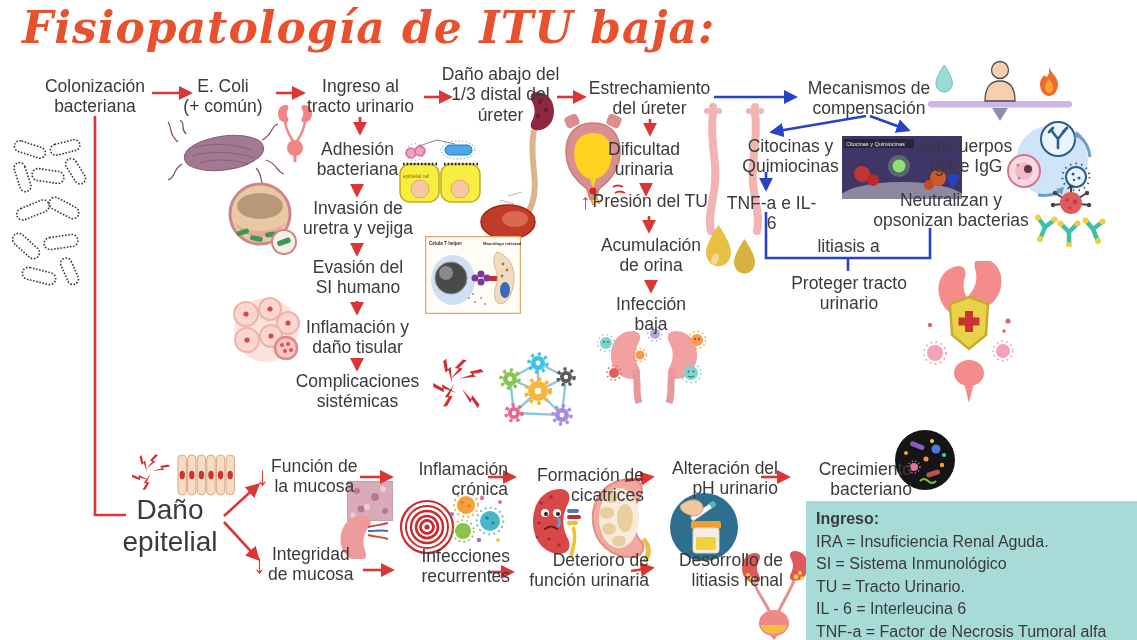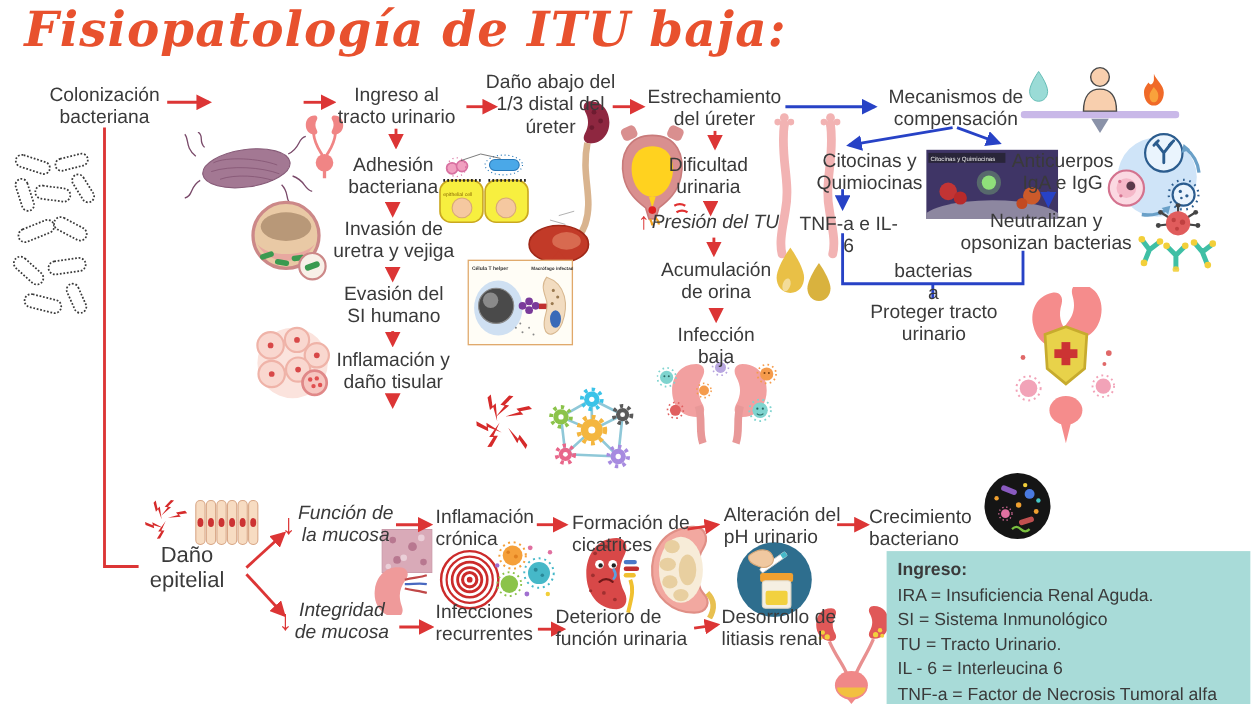--- a/index.html
+++ b/index.html
@@ -1,24 +1,24 @@
 <!DOCTYPE html>
 <html><head>
 <meta charset="utf-8">
 <style>
   html,body{margin:0;padding:0;background:#fff;}
   #canvas{position:relative;width:1137px;height:640px;background:#ffffff;overflow:hidden;
           font-family:"Liberation Sans",sans-serif;color:#3a3a3a;}
   #title{position:absolute;left:22px;top:2px;font-family:"DejaVu Serif",serif;
          font-style:italic;font-weight:bold;font-size:44px;color:#e8512e;letter-spacing:1px;white-space:nowrap;}
   .node{position:absolute;text-align:center;white-space:pre-line;font-size:17.5px;line-height:1.16;}
-  .node.left{text-align:left;}
-  .big{font-size:20px;}
+  .node.left{text-align:right;margin-left:12px;}
+  .big{font-size:28px;}
   .prefix{display:flex;align-items:center;justify-content:flex-start;white-space:normal;}
-  .prefix .txt{white-space:pre-line;font-style:italic;}
+  .prefix .txt{white-space:pre-line;}
   .glyph{color:#dc3535;font-weight:bold;font-size:26px;line-height:1;margin-right:2px;}
   .glyph.up{font-size:21px;}
   .icon{position:absolute;z-index:0;}
   #arrows{position:absolute;left:0;top:0;z-index:1;pointer-events:none;}
   .lbl{z-index:2;}
   #glossary{position:absolute;left:806px;top:501px;width:331px;height:139px;background:#a8dbd8;
             box-sizing:border-box;padding:7px 10px;font-size:16px;line-height:22.5px;z-index:2;}
   #glossary .g-title{font-weight:bold;}
 </style>
 </head>
@@ -651,58 +651,62 @@
       <line x1="870" y1="116" x2="908" y2="130" marker-end="url(#mb)"></line>
       <line x1="766" y1="172" x2="766" y2="189" marker-end="url(#mb)"></line>
       <line x1="953" y1="174" x2="953" y2="186" marker-end="url(#mb)"></line>
       <path d="M766,212 L766,258 L930,258 L930,228"></path>
       <path d="M848,258 L848,271"></path>
     </g>
   </svg>
 
   <div class="node lbl" style="left:30px;top:76px;width:130px">Colonización
 bacteriana</div>
+  <div class="node lbl" style="left:168px;top:76px;width:110px">E. Coli
+(+ común)</div>
   <div class="node lbl" style="left:298px;top:76px;width:125px">Ingreso al
 tracto urinario</div>
   <div class="node lbl" style="left:438px;top:64px;width:125px">Daño abajo del
 1/3 distal del
 úreter</div>
   <div class="node lbl" style="left:582px;top:78px;width:135px">Estrechamiento
 del úreter</div>
   <div class="node lbl" style="left:800px;top:78px;width:138px">Mecanismos de
 compensación</div>
 
   <div class="node lbl" style="left:300px;top:139px;width:115px">Adhesión
 bacteriana</div>
   <div class="node lbl" style="left:298px;top:257px;width:120px">Evasión del
 SI humano</div>
   <div class="node lbl" style="left:288px;top:198px;width:140px">Invasión de
 uretra y vejiga</div>
   <div class="node lbl" style="left:290px;top:317px;width:135px">Inflamación y
 daño tisular</div>
+  <div class="node lbl" style="left:285px;top:371px;width:145px">Complicaciones
+sistémicas</div>
 
   <div class="node lbl" style="left:596px;top:139px;width:96px">Dificultad
 urinaria</div>
   <div class="node lbl prefix" style="left:580px;top:191px;width:145px">
     <span class="glyph up">↑</span>
     <span class="txt">Presión del TU</span>
   </div>
   <div class="node lbl" style="left:592px;top:235px;width:118px">Acumulación
 de orina</div>
   <div class="node lbl" style="left:602px;top:294px;width:98px">Infección
 baja</div>
 
   <div class="node lbl" style="left:738px;top:136px;width:105px">Citocinas y
 Quimiocinas</div>
   <div class="node lbl" style="left:724px;top:193px;width:95px">TNF-a e IL-6</div>
   <div class="node lbl" style="left:912px;top:136px;width:108px">Anticuerpos
 IgA e IgG</div>
   <div class="node lbl" style="left:862px;top:190px;width:178px">Neutralizan y
 opsonizan bacterias</div>
-  <div class="node lbl" style="left:806px;top:236px;width:85px">bacterias a</div>
+  <div class="node lbl" style="left:806px;top:236px;width:85px">litiasis a</div>
   <div class="node lbl" style="left:788px;top:273px;width:122px">Proteger tracto
 urinario</div>
 
   <div class="node lbl big" style="left:122px;top:494px;width:96px">Daño
 epitelial</div>
   <div class="node lbl prefix" style="left:256px;top:456px;width:110px">
     <span class="glyph">↓</span>
     <span class="txt" style="text-align:center">Función de
 la mucosa</span>
   </div>

